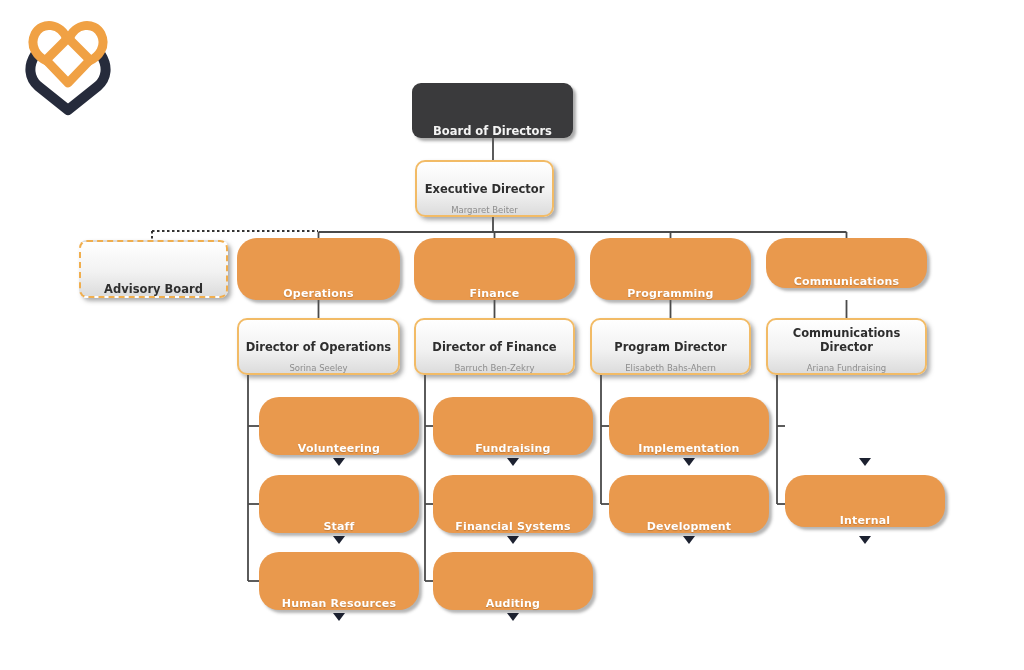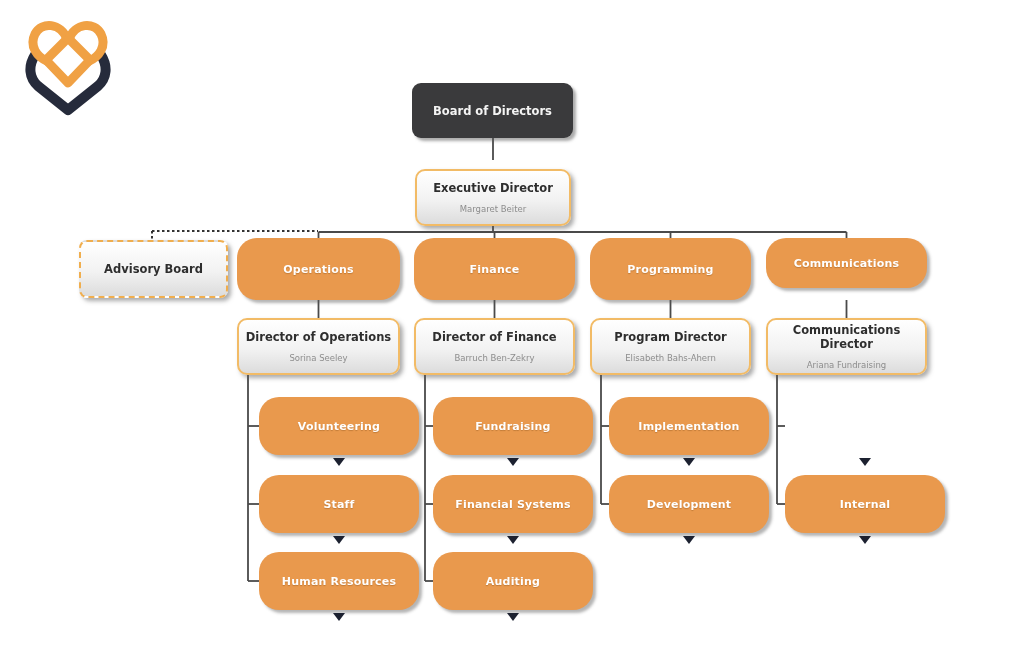--- a/index.html
+++ b/index.html
@@ -2,21 +2,21 @@
 <html><head>
 <meta charset="utf-8">
 <style>
   html,body{margin:0;padding:0;background:#ffffff;}
   .canvas{
     position:relative;width:1024px;height:670px;background:#ffffff;overflow:hidden;
     font-family:"DejaVu Sans","Liberation Sans",sans-serif;
   }
   .logo{position:absolute;left:18px;top:8px;width:100px;height:108px;}
   svg.connectors{position:absolute;left:0;top:0;width:1024px;height:670px;}
-  .node{position:absolute;display:flex;flex-direction:column;align-items:center;justify-content:center;
+  .node{position:absolute;display:flex;flex-direction:column;align-items:center;justify-content:flex-end;
         text-align:center;box-sizing:border-box;}
   .orange{
     background:#E9994D;border-radius:20px;
     box-shadow:3px 3px 3px rgba(90,90,90,0.45);
   }
   .orange .olabel{color:#ffffff;font-weight:bold;font-size:11px;letter-spacing:.2px;
     text-shadow:0 1px 1px rgba(120,70,20,0.35);}
   .dark{
     background:#3A3A3C;border-radius:9px;
     box-shadow:3px 3px 3px rgba(90,90,90,0.5);
@@ -81,21 +81,21 @@
     <g stroke="#333333" stroke-width="2" fill="none" stroke-dasharray="2.5 2.5">
       <line x1="152" y1="231" x2="318" y2="231"></line>
       <line x1="152" y1="231" x2="152" y2="242"></line>
     </g>
   </svg>
 
   <div class="node dark" style="left:412px;top:83px;width:161px;height:55px">
     <span class="dlabel">Board of Directors</span>
   </div>
 
-  <div class="node light" style="left:415px;top:169px;width:156px;height:57px">
+  <div class="node light" style="left:415px;top:160px;width:139px;height:57px">
     <span class="ltitle">Executive Director</span>
     <span class="lname">Margaret Beiter</span>
   </div>
 
   <div class="node light dashed" style="left:79px;top:240px;width:149px;height:58px">
     <span class="ltitle">Advisory Board</span>
   </div>
 
   <div class="node orange" style="left:237px;top:238px;width:163px;height:62px">
     <span class="olabel">Operations</span>
@@ -147,21 +147,21 @@
     <span class="olabel">Auditing</span>
   </div>
 
   <div class="node orange" style="left:609px;top:397px;width:160px;height:58px">
     <span class="olabel">Implementation</span>
   </div>
   <div class="node orange" style="left:609px;top:475px;width:160px;height:58px">
     <span class="olabel">Development</span>
   </div>
 
-  <div class="node orange" style="left:785px;top:475px;width:160px;height:58px">
+  <div class="node orange" style="left:785px;top:475px;width:160px;height:52px">
     <span class="olabel">Internal</span>
   </div>
 
   <div class="tri" style="left:333px;top:458px"></div>
   <div class="tri" style="left:333px;top:536px"></div>
   <div class="tri" style="left:333px;top:613px"></div>
   <div class="tri" style="left:507px;top:458px"></div>
   <div class="tri" style="left:507px;top:536px"></div>
   <div class="tri" style="left:507px;top:613px"></div>
   <div class="tri" style="left:683px;top:458px"></div>

